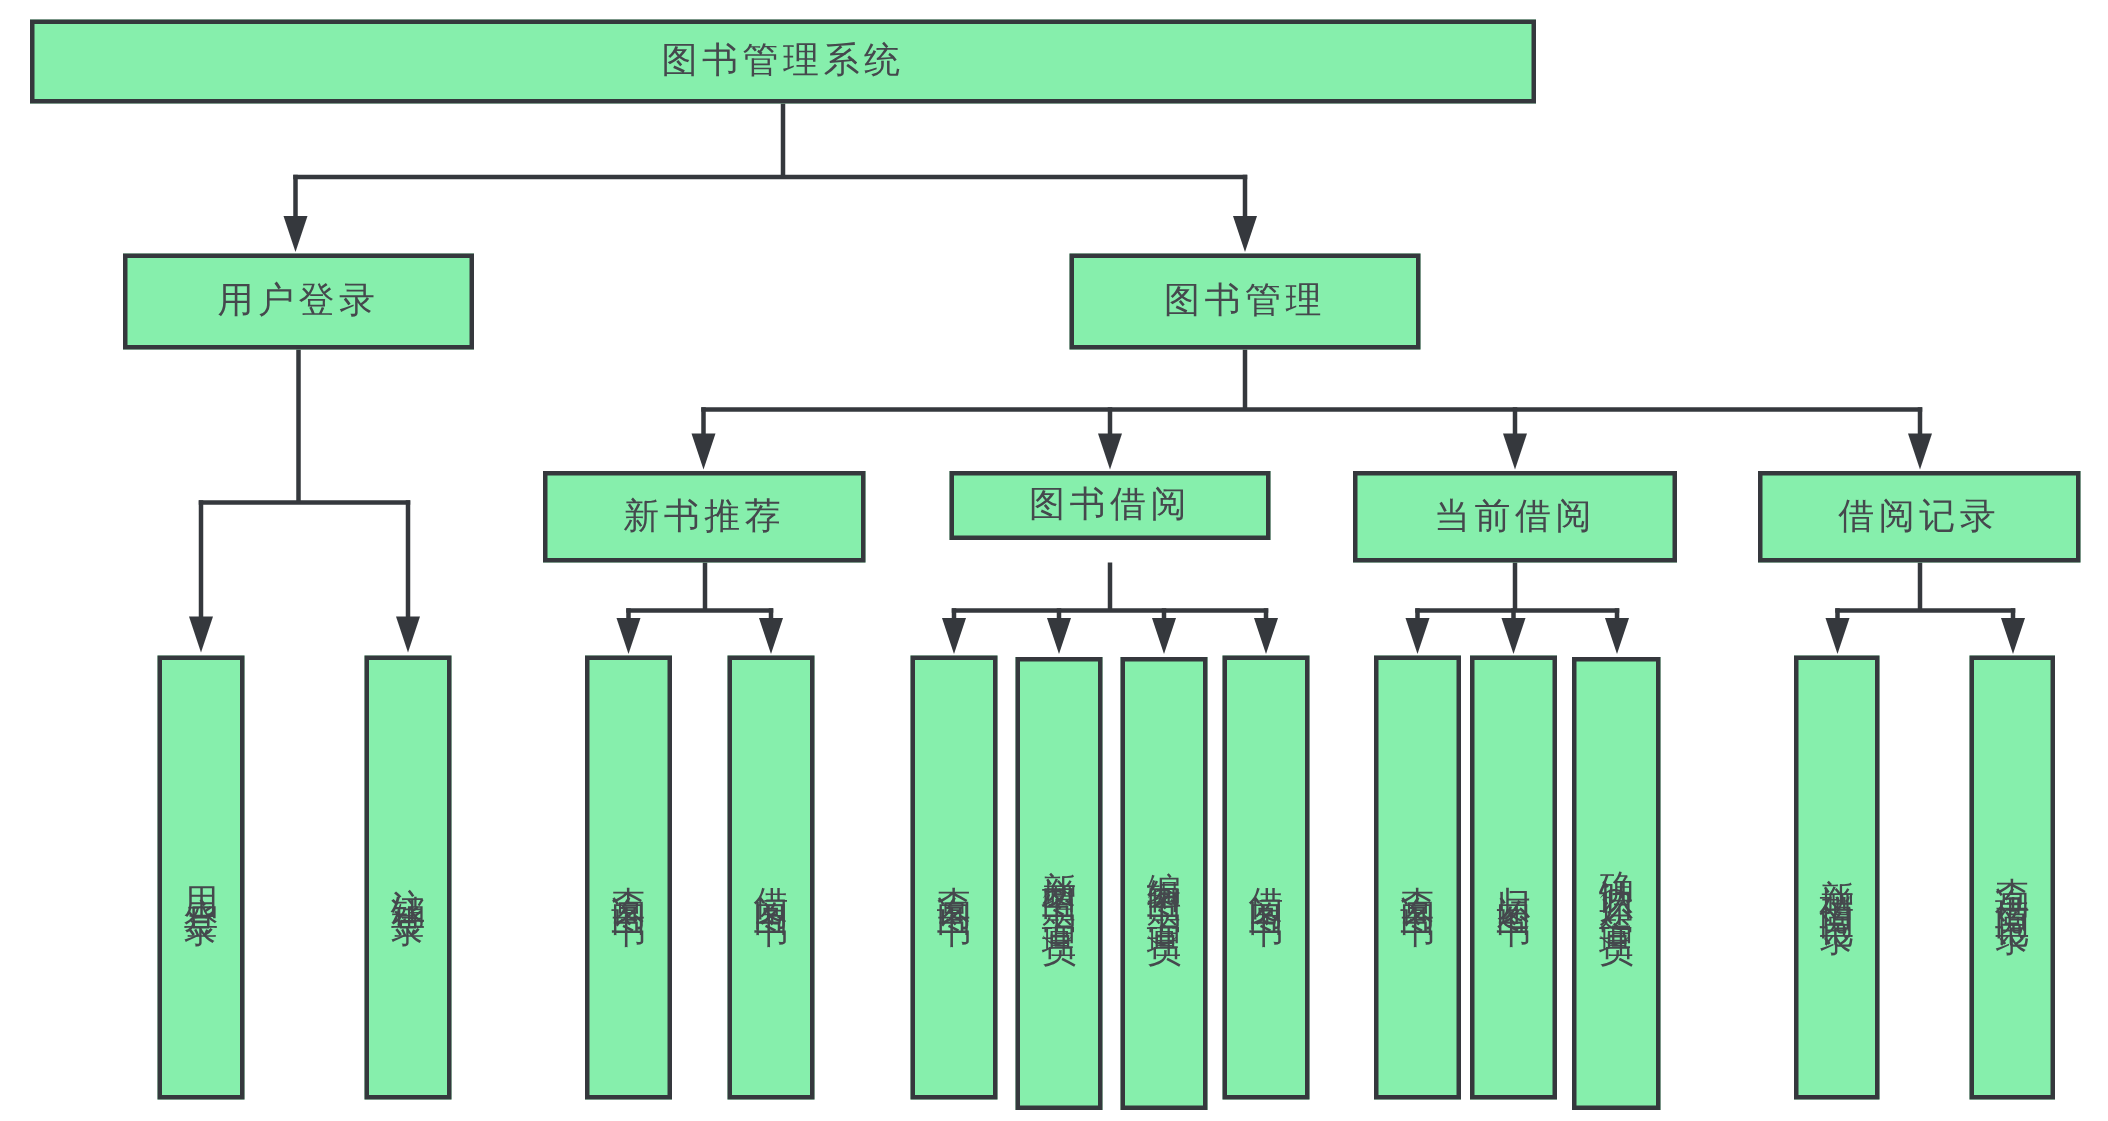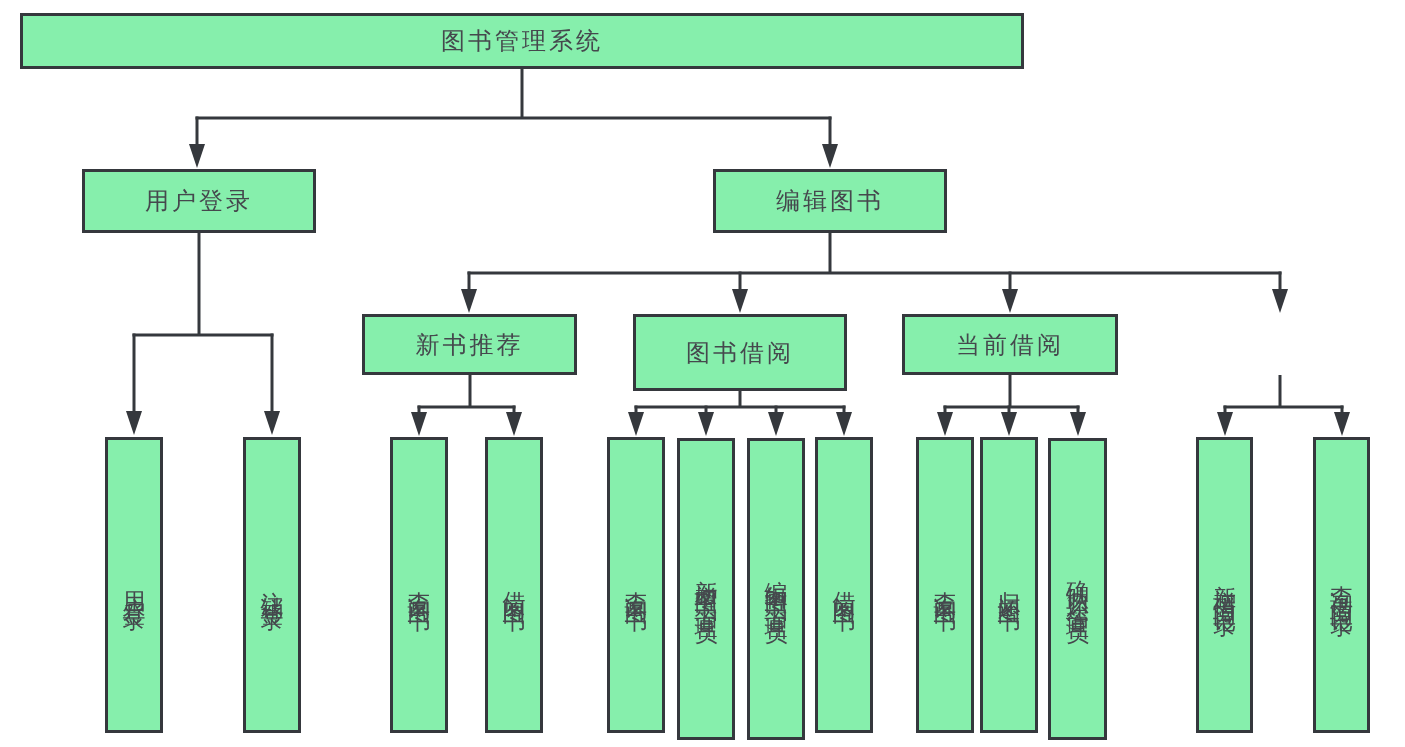--- a/index.html
+++ b/index.html
@@ -116,31 +116,34 @@
     </svg>
 
   <div class="node" style="left:20px; top:13px; width:1004px; height:56px;">
     <span class="lbl">图书管理系统</span>
   </div>
 
   <div class="node" style="left:82px; top:169px; width:234px; height:64px;">
     <span class="lbl">用户登录</span>
   </div>
   <div class="node" style="left:713px; top:169px; width:234px; height:64px;">
-    <span class="lbl">编辑图书</span>
+    <span class="lbl">图书管理</span>
   </div>
 
   <div class="node" style="left:362px; top:314px; width:215px; height:61px;">
     <span class="lbl">新书推荐</span>
   </div>
-  <div class="node" style="left:633px; top:314px; width:214px; height:77px;">
+  <div class="node" style="left:633px; top:314px; width:214px; height:46px;">
     <span class="lbl">图书借阅</span>
   </div>
   <div class="node" style="left:902px; top:314px; width:216px; height:61px;">
     <span class="lbl">当前借阅</span>
+  </div>
+  <div class="node" style="left:1172px; top:314px; width:215px; height:61px;">
+    <span class="lbl">借阅记录</span>
   </div>
 
   <div class="node leaf" style="left:105px; top:437px; width:58px; height:296px;">
     <span class="lbl">用户登录</span>
   </div>
   <div class="node leaf" style="left:243px; top:437px; width:58px; height:296px;">
     <span class="lbl">注销登录</span>
   </div>
 
   <div class="node leaf" style="left:390px; top:437px; width:58px; height:296px;">

